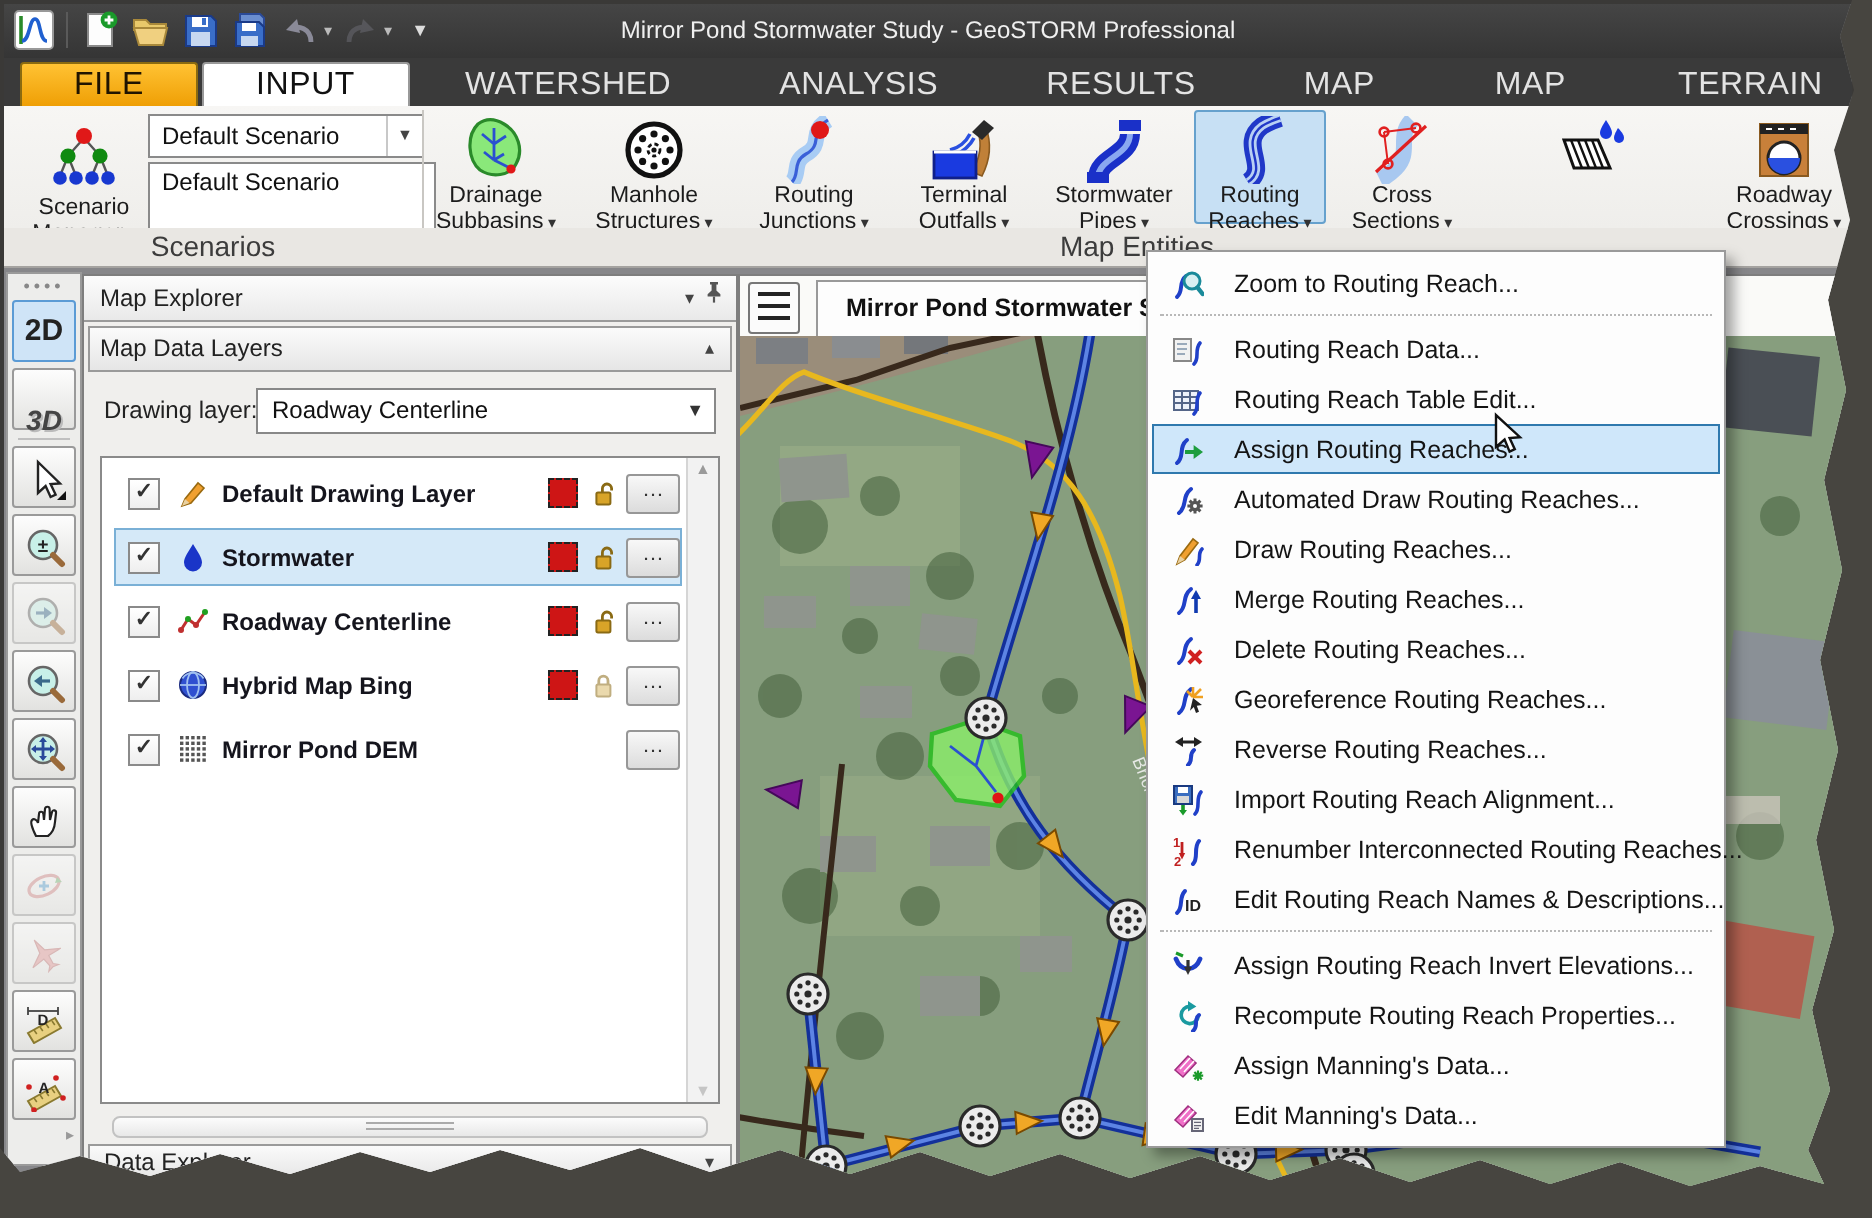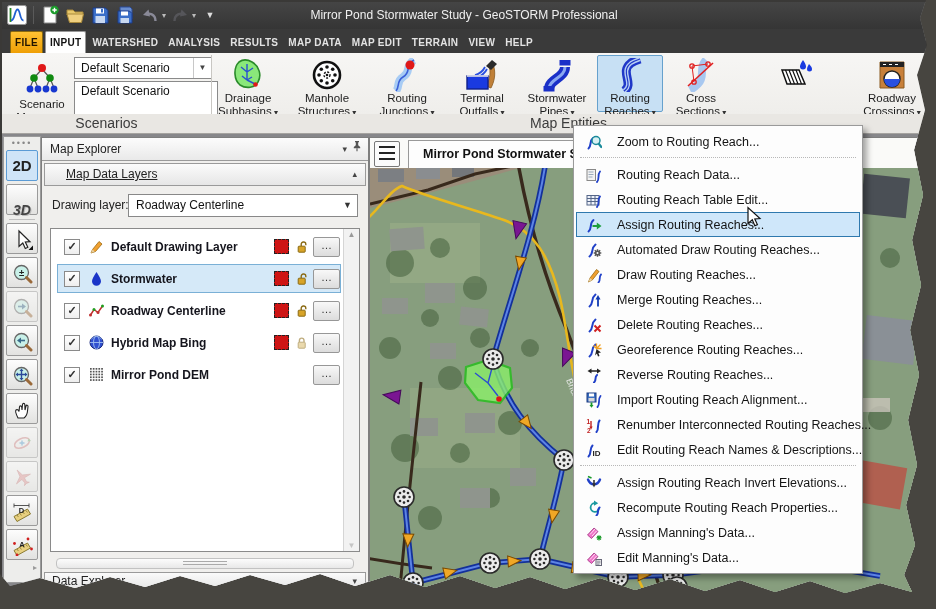--- a/index.html
+++ b/index.html
@@ -11,21 +11,21 @@
   
   .titlebar{position:absolute;left:0;top:0;right:0;height:27px;background:linear-gradient(#454545,#353535);}
   .qat{position:absolute;left:4px;top:2px;display:flex;align-items:center;gap:3px;}
   .qbtn{width:22px;height:22px;display:flex;align-items:center;justify-content:center;border-radius:2px;}
   .qsep{width:1px;height:18px;background:#5a5a5a;margin:0 2px;}
   .qcaret{color:#bbb;font-size:8px;margin-left:-2px;}
   .title-text{position:absolute;left:0;right:0;top:0;height:27px;line-height:27px;text-align:center;color:#f0f0f0;font-size:12px;}
 
   
   .tabrow{position:absolute;left:0;top:27px;right:0;height:24px;background:#3a3a3a;display:flex;align-items:flex-end;padding-left:8px;}
-  .tab{height:21px;line-height:21px;padding:0 4px;font-size:10px;font-weight:bold;color:#e3e3e3;letter-spacing:.3px;margin-right:2px;border-radius:2px 2px 0 0;}
+  .tab{height:21px;line-height:21px;padding:0 26px;font-size:16px;font-weight:normal;color:#e3e3e3;letter-spacing:.3px;margin-right:2px;border-radius:2px 2px 0 0;}
   .tab.file{background:linear-gradient(#ffc233,#ef9f05);color:#201400;border:1px solid #8a6a10;border-bottom:none;}
   .tab.active{background:#ffffff;color:#111;border:1px solid #999;border-bottom:none;}
 
   
   .ribbon{position:absolute;left:0;top:51px;right:0;height:61px;background:linear-gradient(#f7f6f4,#efeeeb);border-bottom:1px solid #d8d6d2;display:flex;}
   .grouplabels{position:absolute;left:0;top:112px;right:0;height:19px;background:#e9e7e3;border-bottom:1px solid #a5a3a0;display:flex;font-size:14px;color:#3c3c3c;}
   .glabel{text-align:center;line-height:19px;}
   .gsep{position:absolute;top:53px;width:1px;height:76px;background:#c9c7c3;}
   .scen-group{width:208px;position:relative;flex:none;}
   .rbtn{flex:none;margin:2px 1px;padding:2px 3px 0 3px;border:1px solid transparent;border-radius:2px;text-align:center;display:flex;flex-direction:column;align-items:center;}
@@ -50,21 +50,21 @@
   .tbtn.disabled{opacity:.45;}
   .tbtn .t2d{font-size:15px;font-weight:800;}
   .tbtn .t3d{font-size:14px;font-weight:800;font-style:italic;color:#444;text-shadow:1px 1px 0 #bbb;margin-top:20px;}
   .tdiv{width:26px;height:1px;background:#c0c0c0;margin-top:4px;}
   .texp{align-self:flex-end;color:#999;font-size:8px;margin:3px 3px 0 0;}
 
   
   .panel{position:absolute;left:39px;top:3px;width:326px;height:452px;background:#f0efed;border:1px solid #7e7e7e;}
   .phead{position:absolute;left:0;top:0;right:0;height:22px;background:linear-gradient(#fcfcfc,#e9e9e9);border-bottom:1px solid #9a9a9a;font-size:12px;color:#222;line-height:22px;padding-left:8px;}
   .phead .pctl{position:absolute;right:6px;top:0;color:#444;font-size:9px;}
-  .shead{position:absolute;left:2px;top:25px;right:2px;height:21px;background:linear-gradient(#fbfbfb,#e6e6e6);border:1px solid #9a9a9a;font-size:12px;color:#222;line-height:20px;padding-left:21px;text-decoration:underline;}
+  .shead{position:absolute;left:2px;top:25px;right:2px;height:21px;background:linear-gradient(#fbfbfb,#e6e6e6);border:1px solid #9a9a9a;font-size:12px;color:#222;line-height:20px;padding-left:5px;}
   .shead .pctl{position:absolute;right:8px;top:0;font-size:9px;color:#444;}
   .drawrow{position:absolute;left:10px;top:56px;right:10px;height:22px;font-size:12px;color:#222;}
   .drawrow .lab{line-height:22px;}
   .combo{position:absolute;left:76px;top:0;right:0;height:21px;background:#fff;border:1px solid #888;line-height:21px;padding-left:7px;font-size:12px;color:#111;}
   .combo .dd{position:absolute;right:5px;top:0;font-size:9px;color:#333;line-height:21px;}
   .listbox{position:absolute;left:8px;top:90px;right:8px;height:322px;background:#fff;border:1px solid #8a8a8a;}
   .vscroll{position:absolute;right:0;top:0;bottom:0;width:15px;background:#f2f2f2;border-left:1px solid #d5d5d5;}
   .vscroll .up{position:absolute;top:1px;left:0;right:0;text-align:center;color:#9a9a9a;font-size:8px;}
   .vscroll .dn{position:absolute;bottom:1px;left:0;right:0;text-align:center;color:#c5c5c5;font-size:8px;}
   .lrow{position:relative;height:27px;display:flex;align-items:center;margin:3px 18px 0 6px;border:1px solid transparent;}

